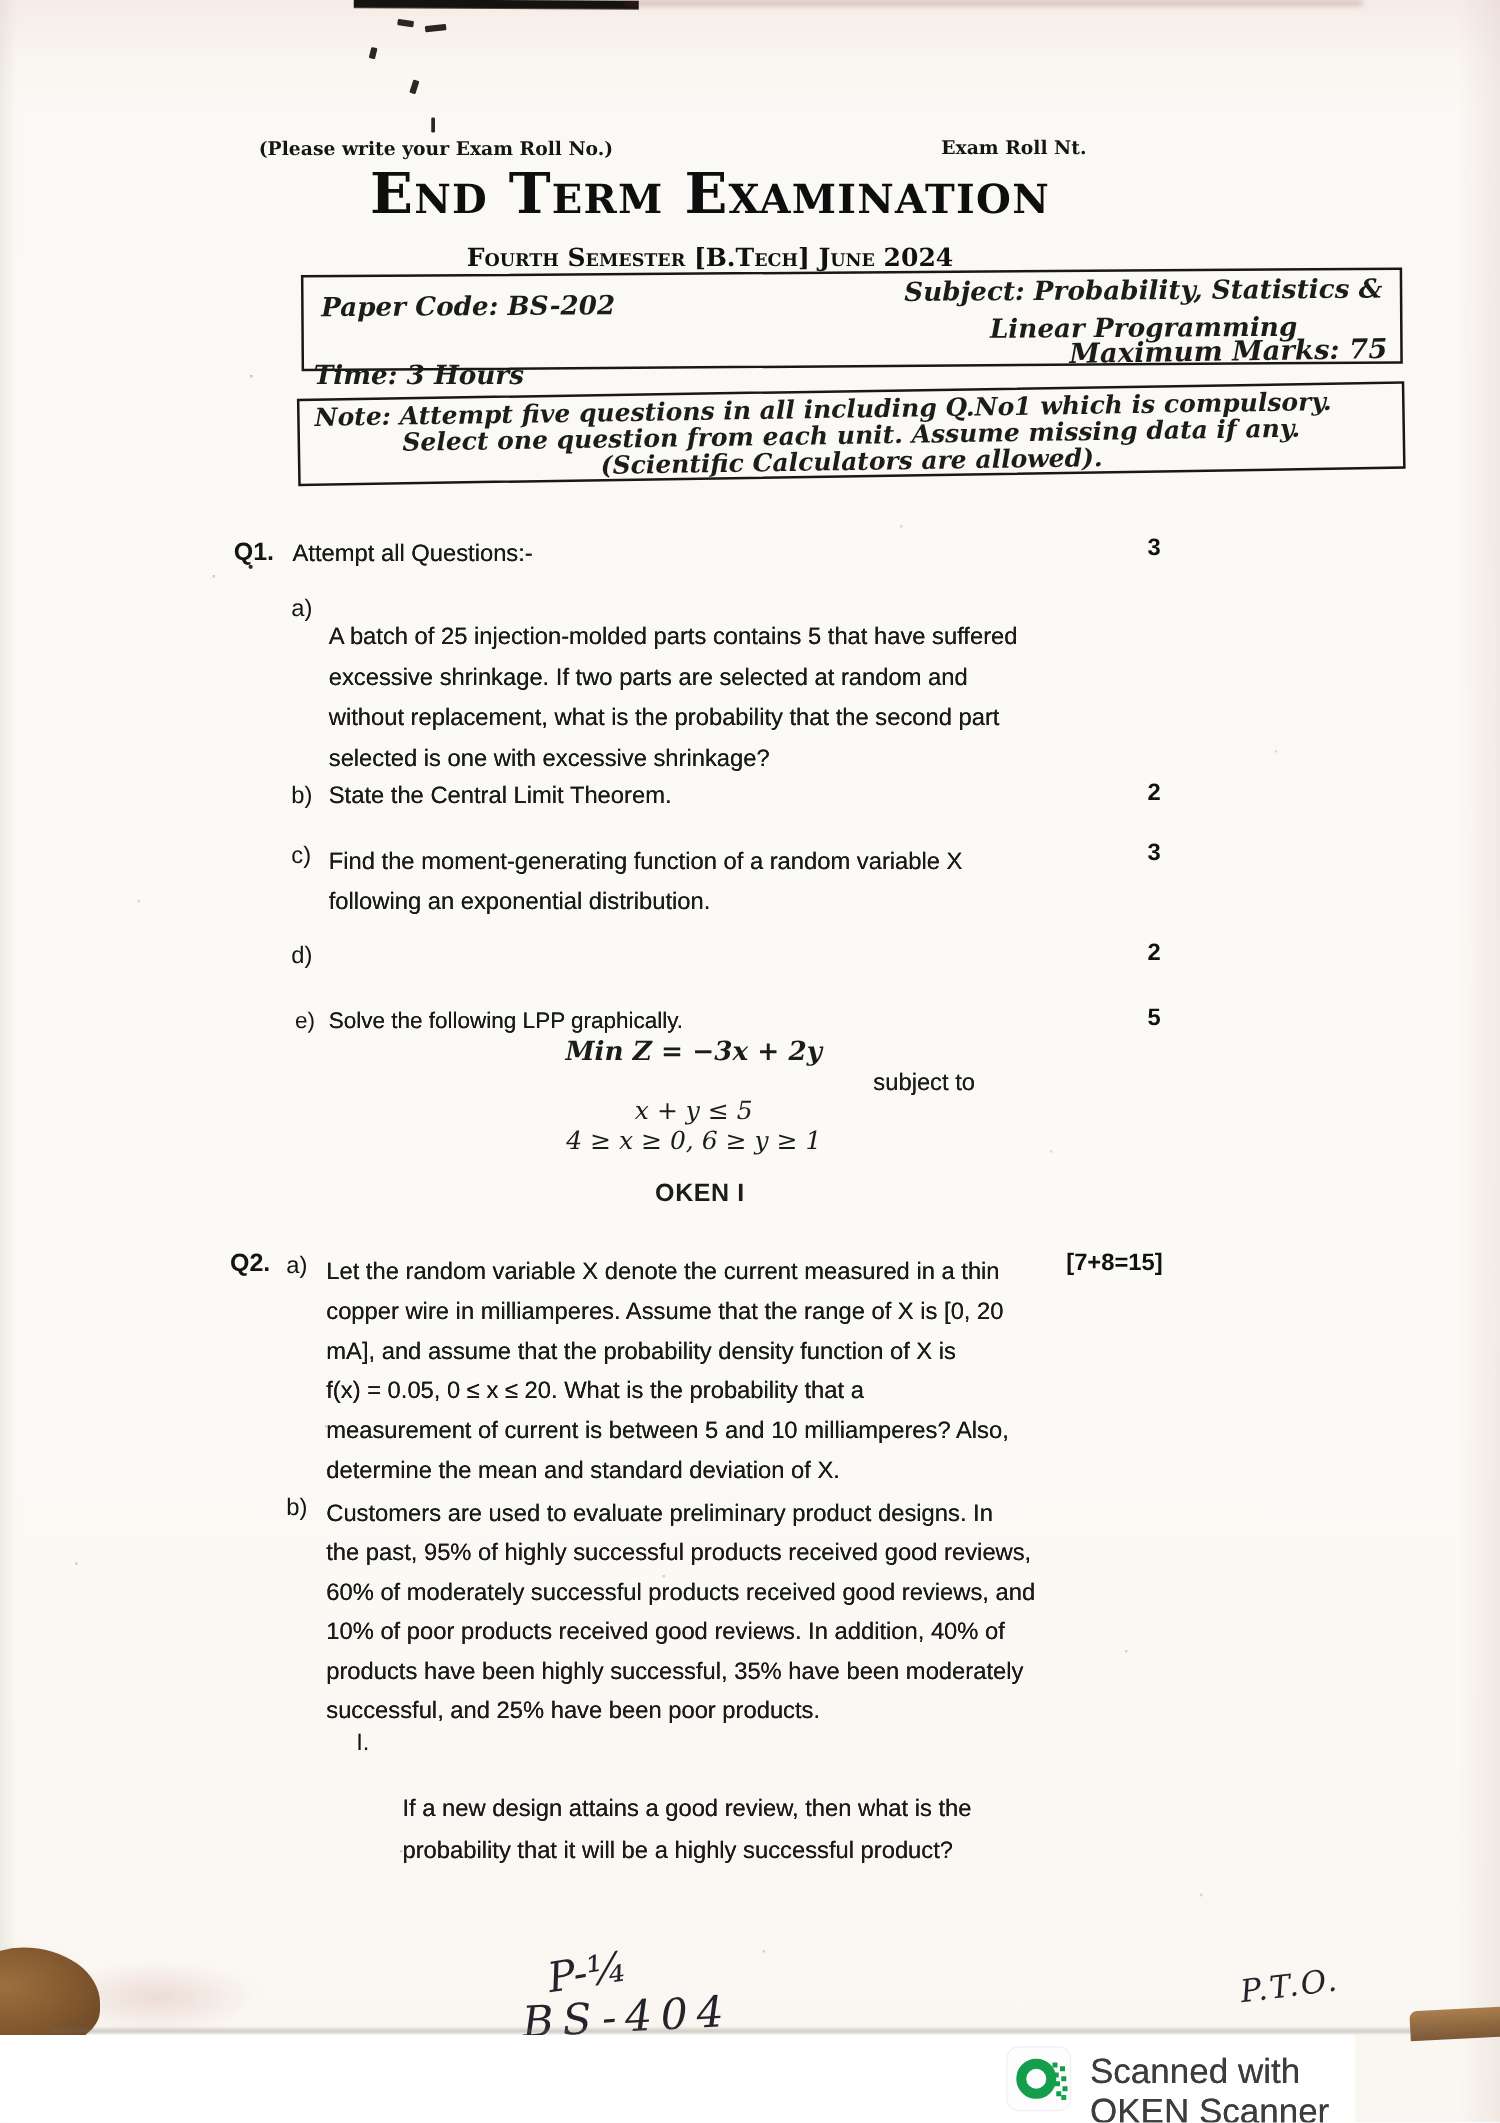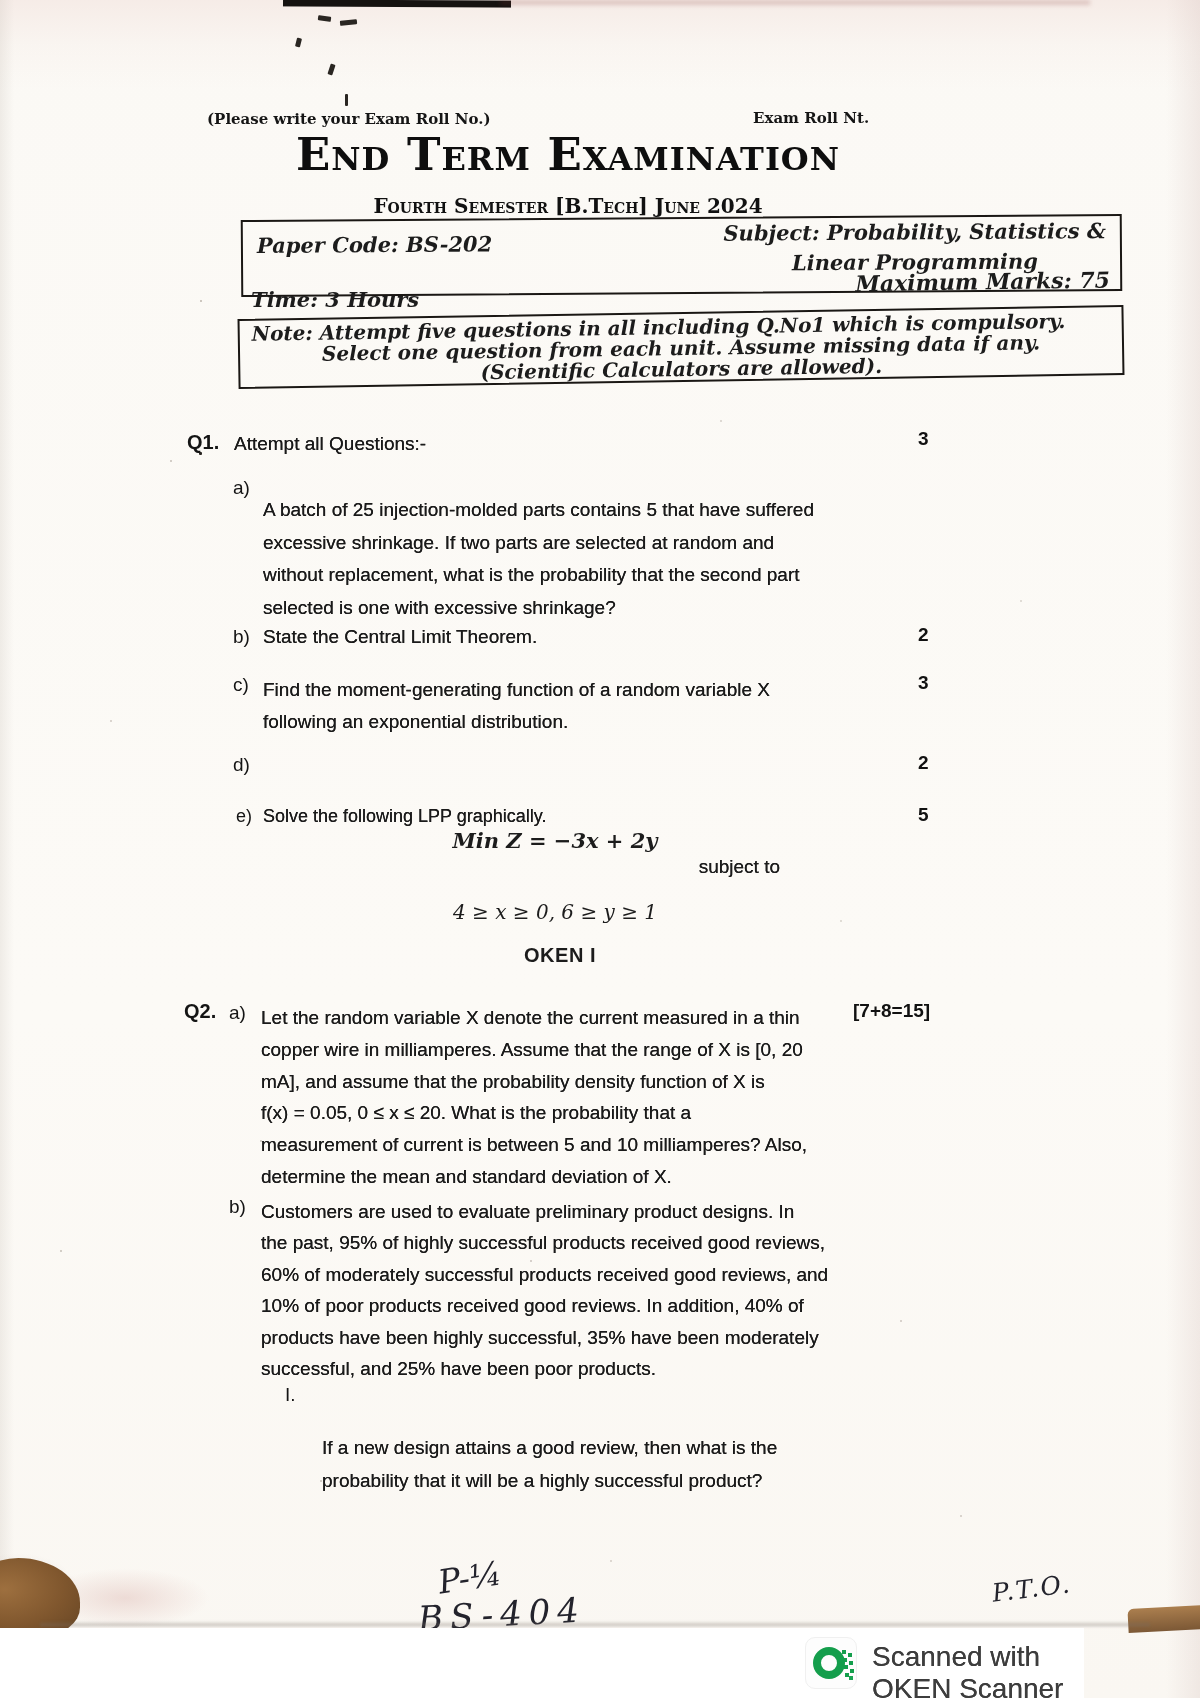--- a/index.html
+++ b/index.html
@@ -125,20 +125,21 @@
 
   <div class="plabel" style="left:233px;top:754px;">d)</div>
   <div class="pmark" style="left:918px;top:752px;">2</div>
 
   <div class="plabel" style="left:236px;top:806px;font-size:18px;">e)</div>
   <div class="ptext" style="left:263px;top:806px;font-size:18px;">Solve the following LPP graphically.</div>
   <div class="pmark" style="left:918px;top:804px;">5</div>
 
   <div class="math-ital" style="top:828px;">Min Z = −3x + 2y</div>
   <div class="math-sans" style="top:856px;">subject to</div>
+  <div class="math-ital" style="top:876px;font-size:20px;font-weight:normal;">x + y ≤ 5</div>
   <div class="math-ital" style="top:900px;font-size:20px;font-weight:normal;">4 ≥ x ≥ 0, 6 ≥ y ≥ 1</div>
 
   <div class="unit-head">OKEN I</div>
 
   <div class="qnum" style="left:184px;top:1000px;">Q2.</div>
   <div class="plabel" style="left:229px;top:1002px;">a)</div>
   <div class="ptext" style="left:261px;top:1002px;width:582px;line-height:31.8px;">Let the random variable X denote the current measured in a thin
 copper wire in milliamperes. Assume that the range of X is [0, 20
 mA], and assume that the probability density function of X is
 f(x) = 0.05, 0 ≤ x ≤ 20.  What is the probability that a

